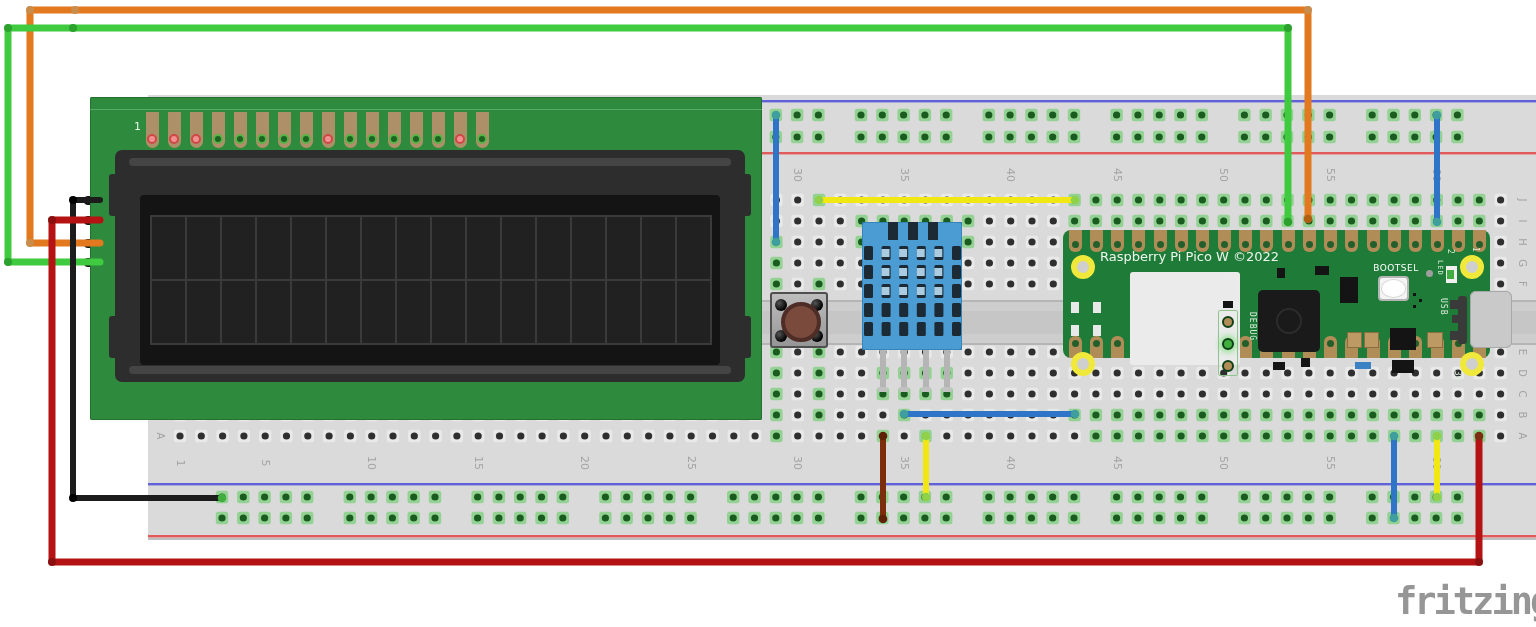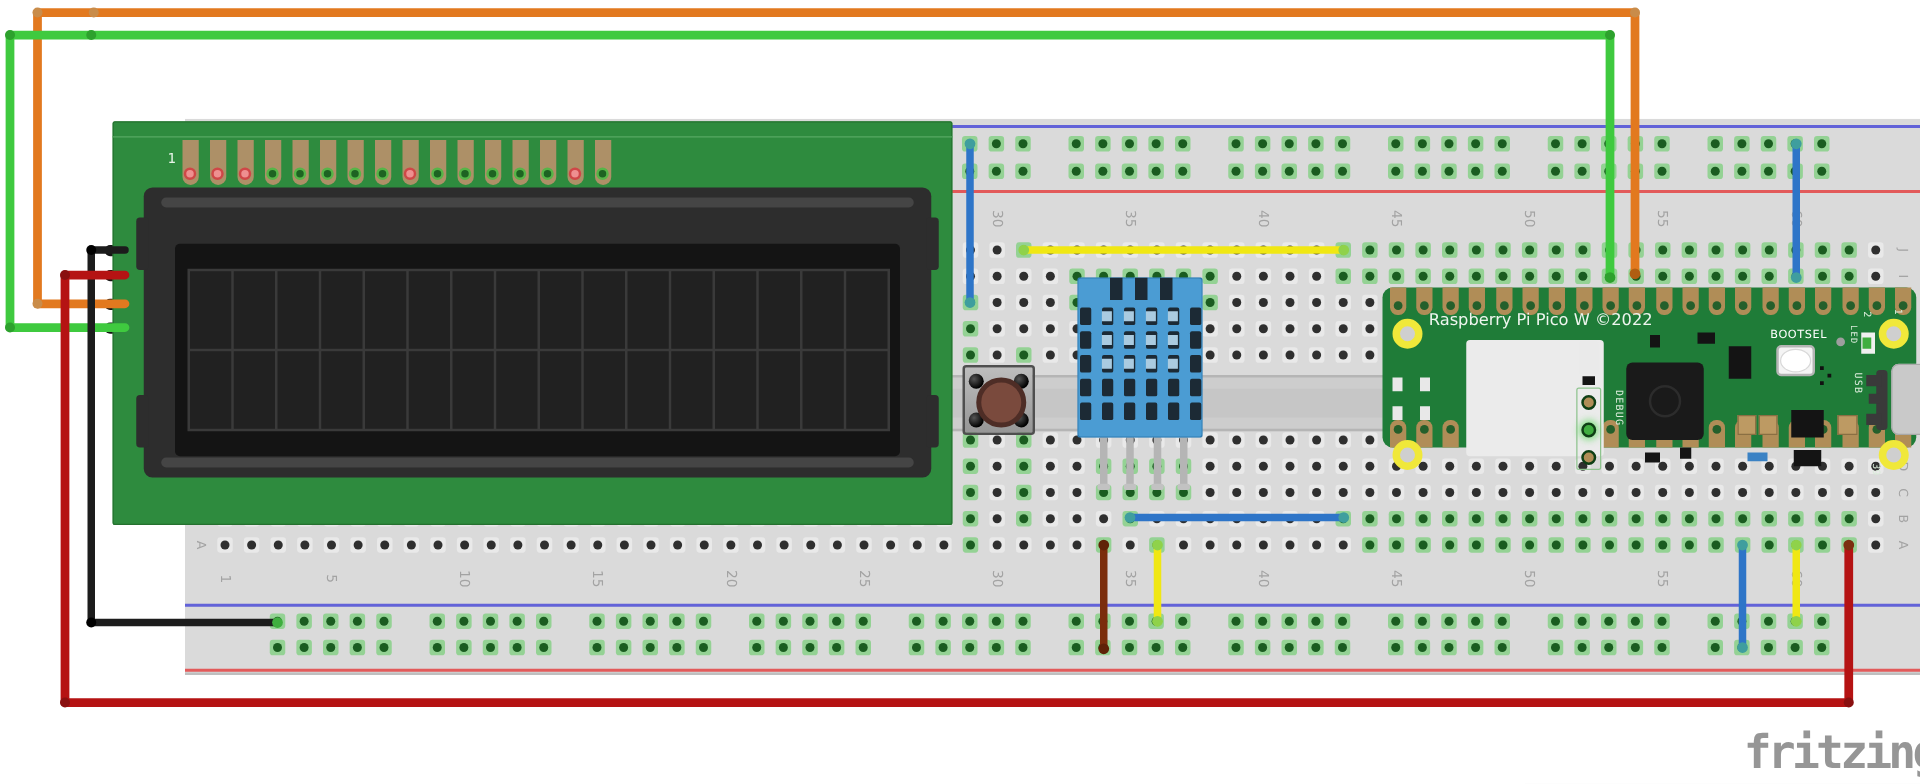--- a/index.html
+++ b/index.html
@@ -46,21 +46,21 @@
   
   #button{position:absolute;left:770px;top:292px;width:58px;height:56px;z-index:11;
           background:linear-gradient(#bdbdbd,#969696);border:2px solid #4f4f4f;border-radius:3px;}
   #button .pin{position:absolute;width:12px;height:12px;border-radius:50%;
                background:radial-gradient(circle at 35% 35%, #555, #000 70%);}
   #button .cap{position:absolute;left:9px;top:8px;width:40px;height:40px;border-radius:50%;
                background:#7a4a3d;border:4px solid #4e2d26;}
 
   
   #pico{position:absolute;left:1063px;top:230px;width:427px;height:128px;background:#1f7c38;
-        border-radius:8px;z-index:11;margin-left:43px;}
+        border-radius:8px;z-index:11;}
   .pico-pin{position:absolute;width:13px;height:22px;background:#b08d57;}
   .pico-pin.top{top:0;border-radius:0 0 6px 6px;}
   .pico-pin.bot{bottom:0;border-radius:6px 6px 0 0;}
   .pico-pin .dot{position:absolute;left:3px;width:7px;height:7px;border-radius:50%;background:#245f2b;}
   .pico-pin.top .dot{bottom:4px;} .pico-pin.bot .dot{top:4px;}
   .ring{position:absolute;width:24px;height:24px;border-radius:50%;border:6px solid #f0e83a;
         background:#cfcfcf;}
   #pico-title{position:absolute;left:37px;top:19px;color:#eef5ee;font-size:13px;white-space:nowrap;}
   .pico-part{position:absolute;}
   .vtext{position:absolute;color:#dcecdc;font-size:8px;letter-spacing:1px;transform:rotate(90deg);

